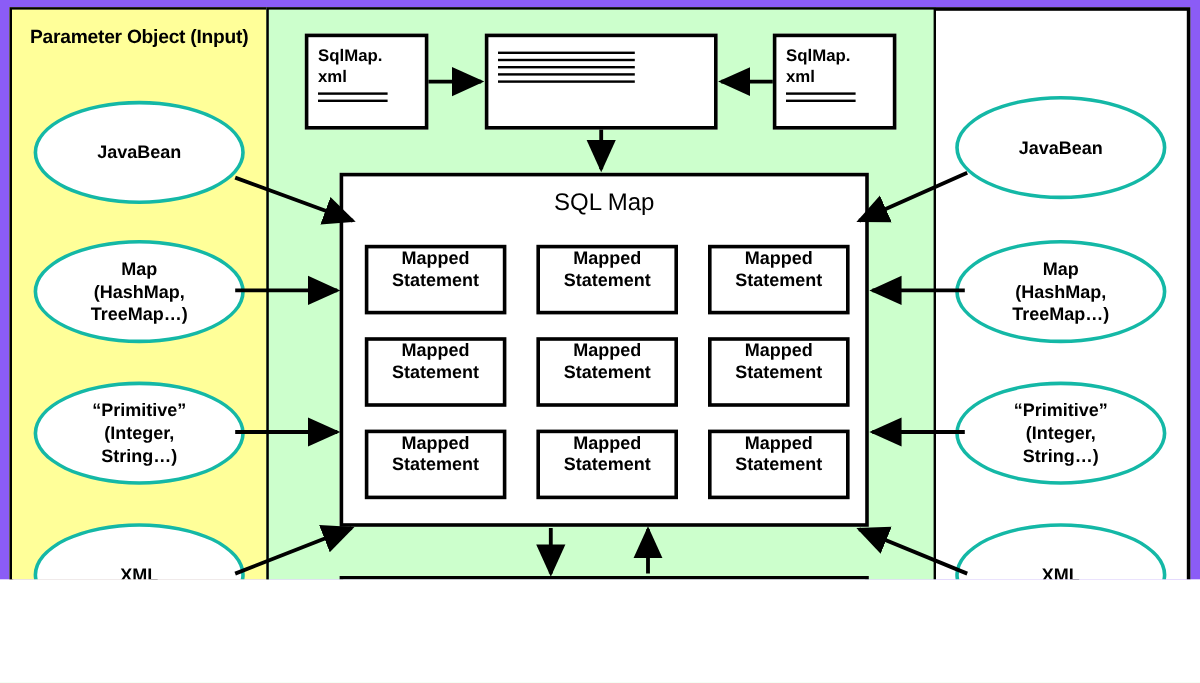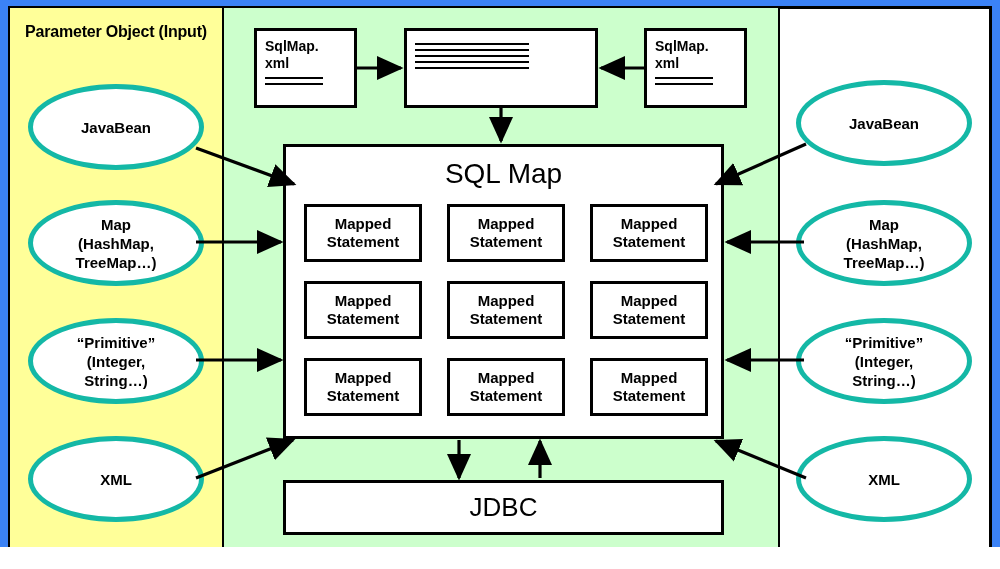--- a/index.html
+++ b/index.html
@@ -7,22 +7,22 @@
     margin: 0;
     padding: 0;
     background: #ffffff;
   }
   body {
     font-family: "Liberation Sans", sans-serif;
   }
   #diagram-root {
     position: relative;
     width: 1000px;
-    height: 547px;
-    background: #3b82f6;
+    height: 483px;
+    background: #8b5cf6;
     overflow: hidden;
     text-decoration: underline;
   }
   
   #outer-frame {
     position: absolute;
     left: 8px;
     top: 6px;
     width: 984px;
     height: 553px;
@@ -66,21 +66,21 @@
     font-size: 16px;
     font-weight: bold;
     color: #000000;
     line-height: 20px;
     letter-spacing: -0.2px;
   }
   
   .ellipse {
     position: absolute;
     background: #ffffff;
-    border: 5px solid #14b8a6;
+    border: 3px solid #14b8a6;
     border-radius: 50%;
     box-sizing: border-box;
     display: flex;
     align-items: center;
     justify-content: center;
     text-align: center;
     font-size: 15px;
     font-weight: bold;
     line-height: 19px;
     color: #000000;
@@ -117,41 +117,41 @@
     background: #ffffff;
     border: 3px solid #000000;
     box-sizing: border-box;
   }
   #sqlmap-title {
     position: absolute;
     left: 0;
     top: 11px;
     width: 100%;
     text-align: center;
-    font-size: 28px;
+    font-size: 20px;
     font-weight: normal;
     color: #000000;
   }
   #ms-grid {
     position: absolute;
     left: 18px;
     top: 57px;
     width: 405px;
     display: grid;
     grid-template-columns: repeat(3, 118px);
     grid-template-rows: repeat(3, 58px);
     column-gap: 25px;
     row-gap: 19px;
   }
   .mapped-statement {
     background: #ffffff;
     border: 3px solid #000000;
     box-sizing: border-box;
     display: flex;
-    align-items: center;
+    align-items: flex-start;
     justify-content: center;
     text-align: center;
     font-size: 15px;
     font-weight: bold;
     line-height: 18px;
     color: #000000;
     white-space: pre-line;
   }
   #jdbc-box {
     position: absolute;

